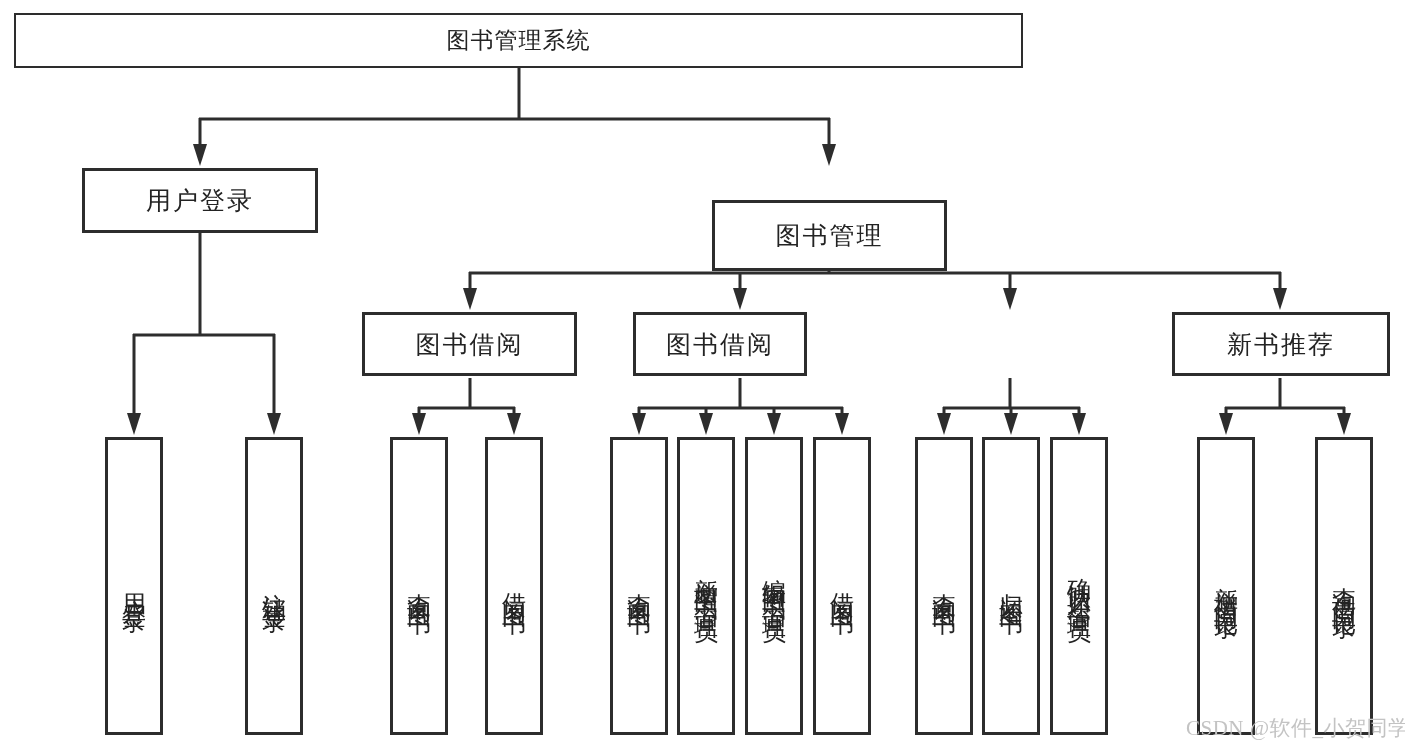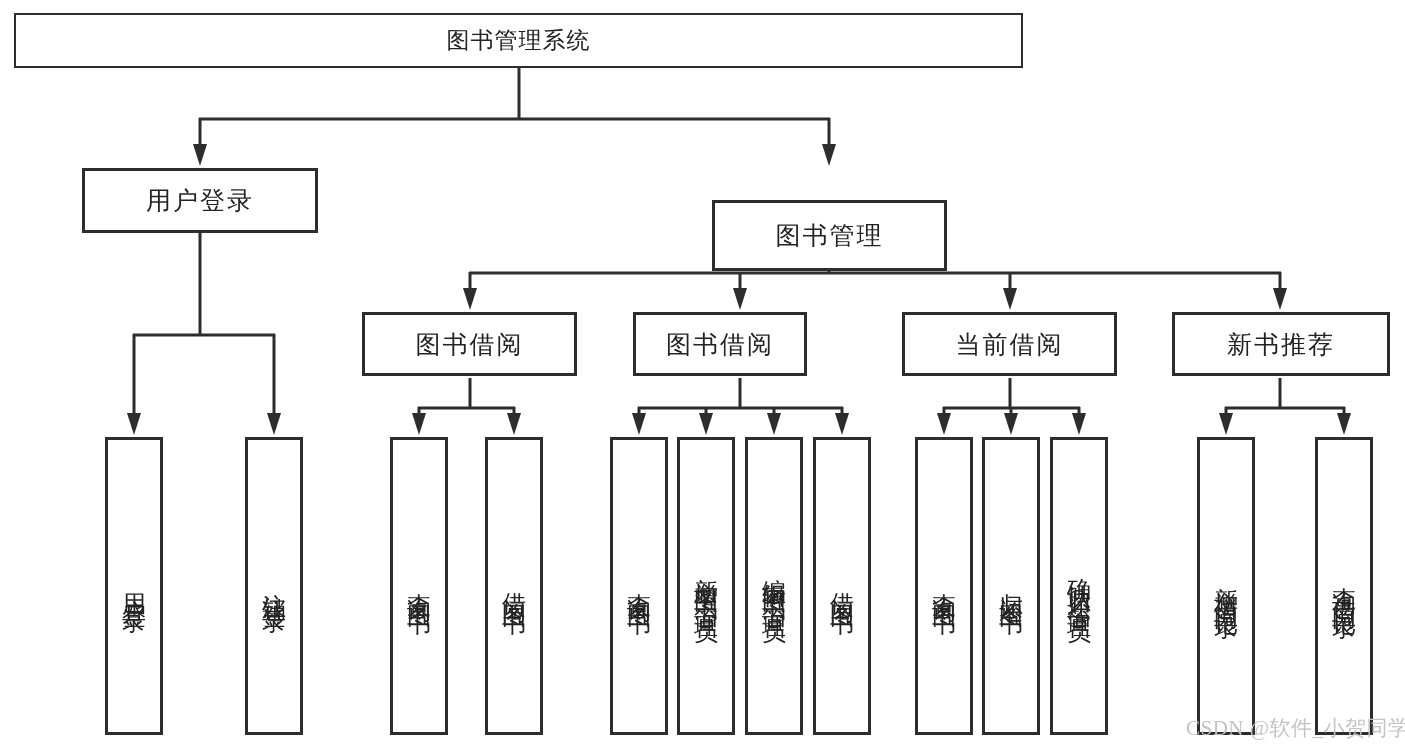--- a/index.html
+++ b/index.html
@@ -77,23 +77,20 @@
   <div class="hbox" style="left:712px;top:156px;width:235px;height:71px;margin-top:44px;">
     <span class="lbl">图书管理</span>
   </div>
 
   <div class="hbox" style="left:362px;top:312px;width:215px;height:64px;">
     <span class="lbl">图书借阅</span>
   </div>
   <div class="hbox" style="left:633px;top:312px;width:174px;height:64px;">
     <span class="lbl">图书借阅</span>
   </div>
-  <div class="hbox" style="left:902px;top:312px;width:215px;height:64px;">
-    <span class="lbl">当前借阅</span>
-  </div>
   <div class="hbox" style="left:1172px;top:312px;width:218px;height:64px;">
     <span class="lbl">新书推荐</span>
   </div>
 
   <div class="vbox" style="left:105px;">
     <span class="vlbl">用户登录</span>
   </div>
   <div class="vbox" style="left:245px;">
     <span class="vlbl">注销登录</span>
   </div>

